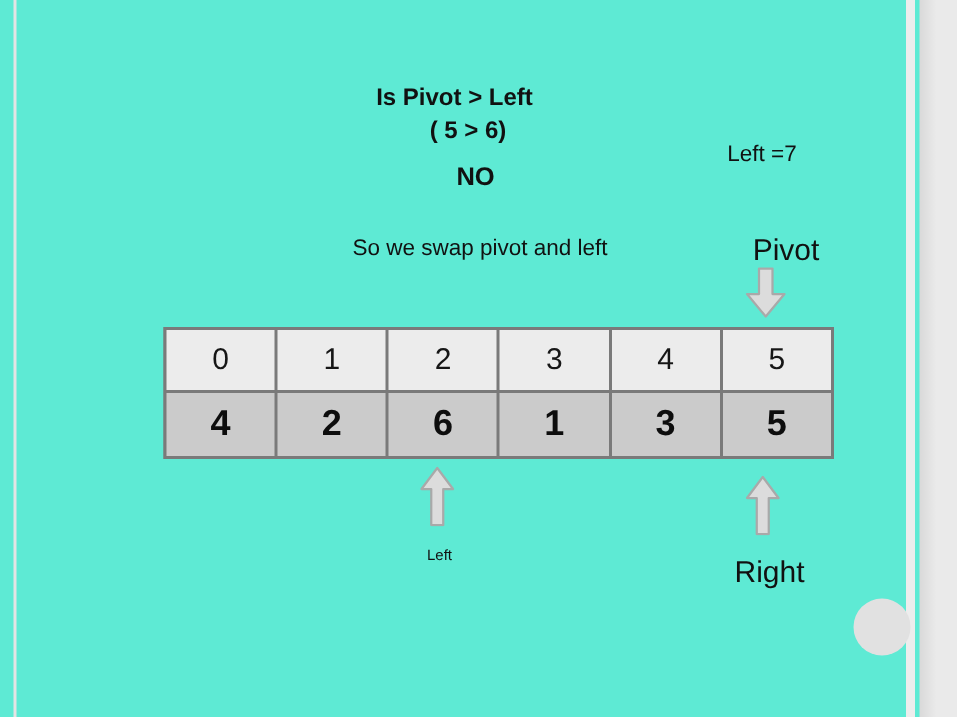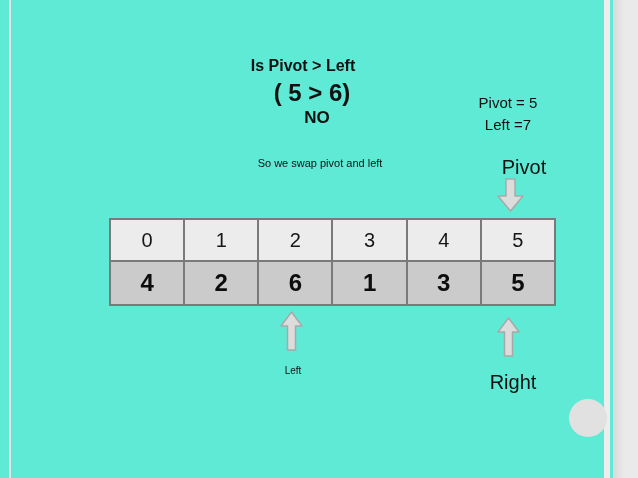--- a/index.html
+++ b/index.html
@@ -25,23 +25,23 @@
     position: absolute; left: 613px; top: 0; width: 25px; height: 478px;
     background: linear-gradient(to right, #d9d9d9 0%, #eaeaea 45%, #eaeaea 100%);
   }
   .corner-circle {
     position: absolute; left: 569px; top: 399px; width: 38px; height: 38px;
     border-radius: 50%; background: #e1e1e1;
   }
   
   .txt { position: absolute; white-space: nowrap; transform: translateX(-50%); }
   .q-line1 { left: 303px; top: 57px;  font-size: 16px; font-weight: bold; }
-  .q-line2 { left: 312px; top: 79px;  font-size: 24px; font-weight: bold; }
+  .q-line2 { left: 312px; top: 79px;  font-size: 16px; font-weight: bold; }
   .answer  { left: 317px; top: 108px; font-size: 17px; font-weight: bold; }
-  .action  { left: 320px; top: 157px; font-size: 11px; }
+  .action  { left: 320px; top: 157px; font-size: 15px; }
   .values-block {
     position: absolute; left: 508px; top: 92px; transform: translateX(-50%);
     font-size: 15px; line-height: 22px; text-align: center; white-space: nowrap;
   }
   .pivot-pointer-label { left: 524px; top: 156px; font-size: 20px; }
   .left-pointer-label  { left: 293px; top: 365px; font-size: 10px; }
   .right-pointer-label { left: 513px; top: 371px; font-size: 20px; }
   
   .arrow { position: absolute; }
   .arrow-pivot { left: 497px; top: 178px; }
@@ -72,21 +72,20 @@
   <div class="right-strip-thin"></div>
   <div class="right-strip-wide"></div>
   <div class="corner-circle"></div>
 
   <div class="txt q-line1">Is Pivot &gt; Left</div>
   <div class="txt q-line2">( 5 &gt; 6)</div>
   <div class="txt answer">NO</div>
   <div class="txt action">So we swap pivot and left</div>
 
   <div class="values-block">
-    <div>Pivot = 5</div>
     <div>Left =7</div>
   </div>
 
   <div class="txt pivot-pointer-label">Pivot</div>
   <svg class="arrow arrow-pivot" width="27" height="34" viewBox="0 0 27 34">
     <polygon points="9,1 18,1 18,18 26,18 13.5,33 1,18 9,18" fill="#dcdcdc" stroke="#a9a9a9" stroke-width="1.5" stroke-linejoin="round"></polygon>
   </svg>
 
   <div class="array-table">
     <div class="cell idx">0</div>

